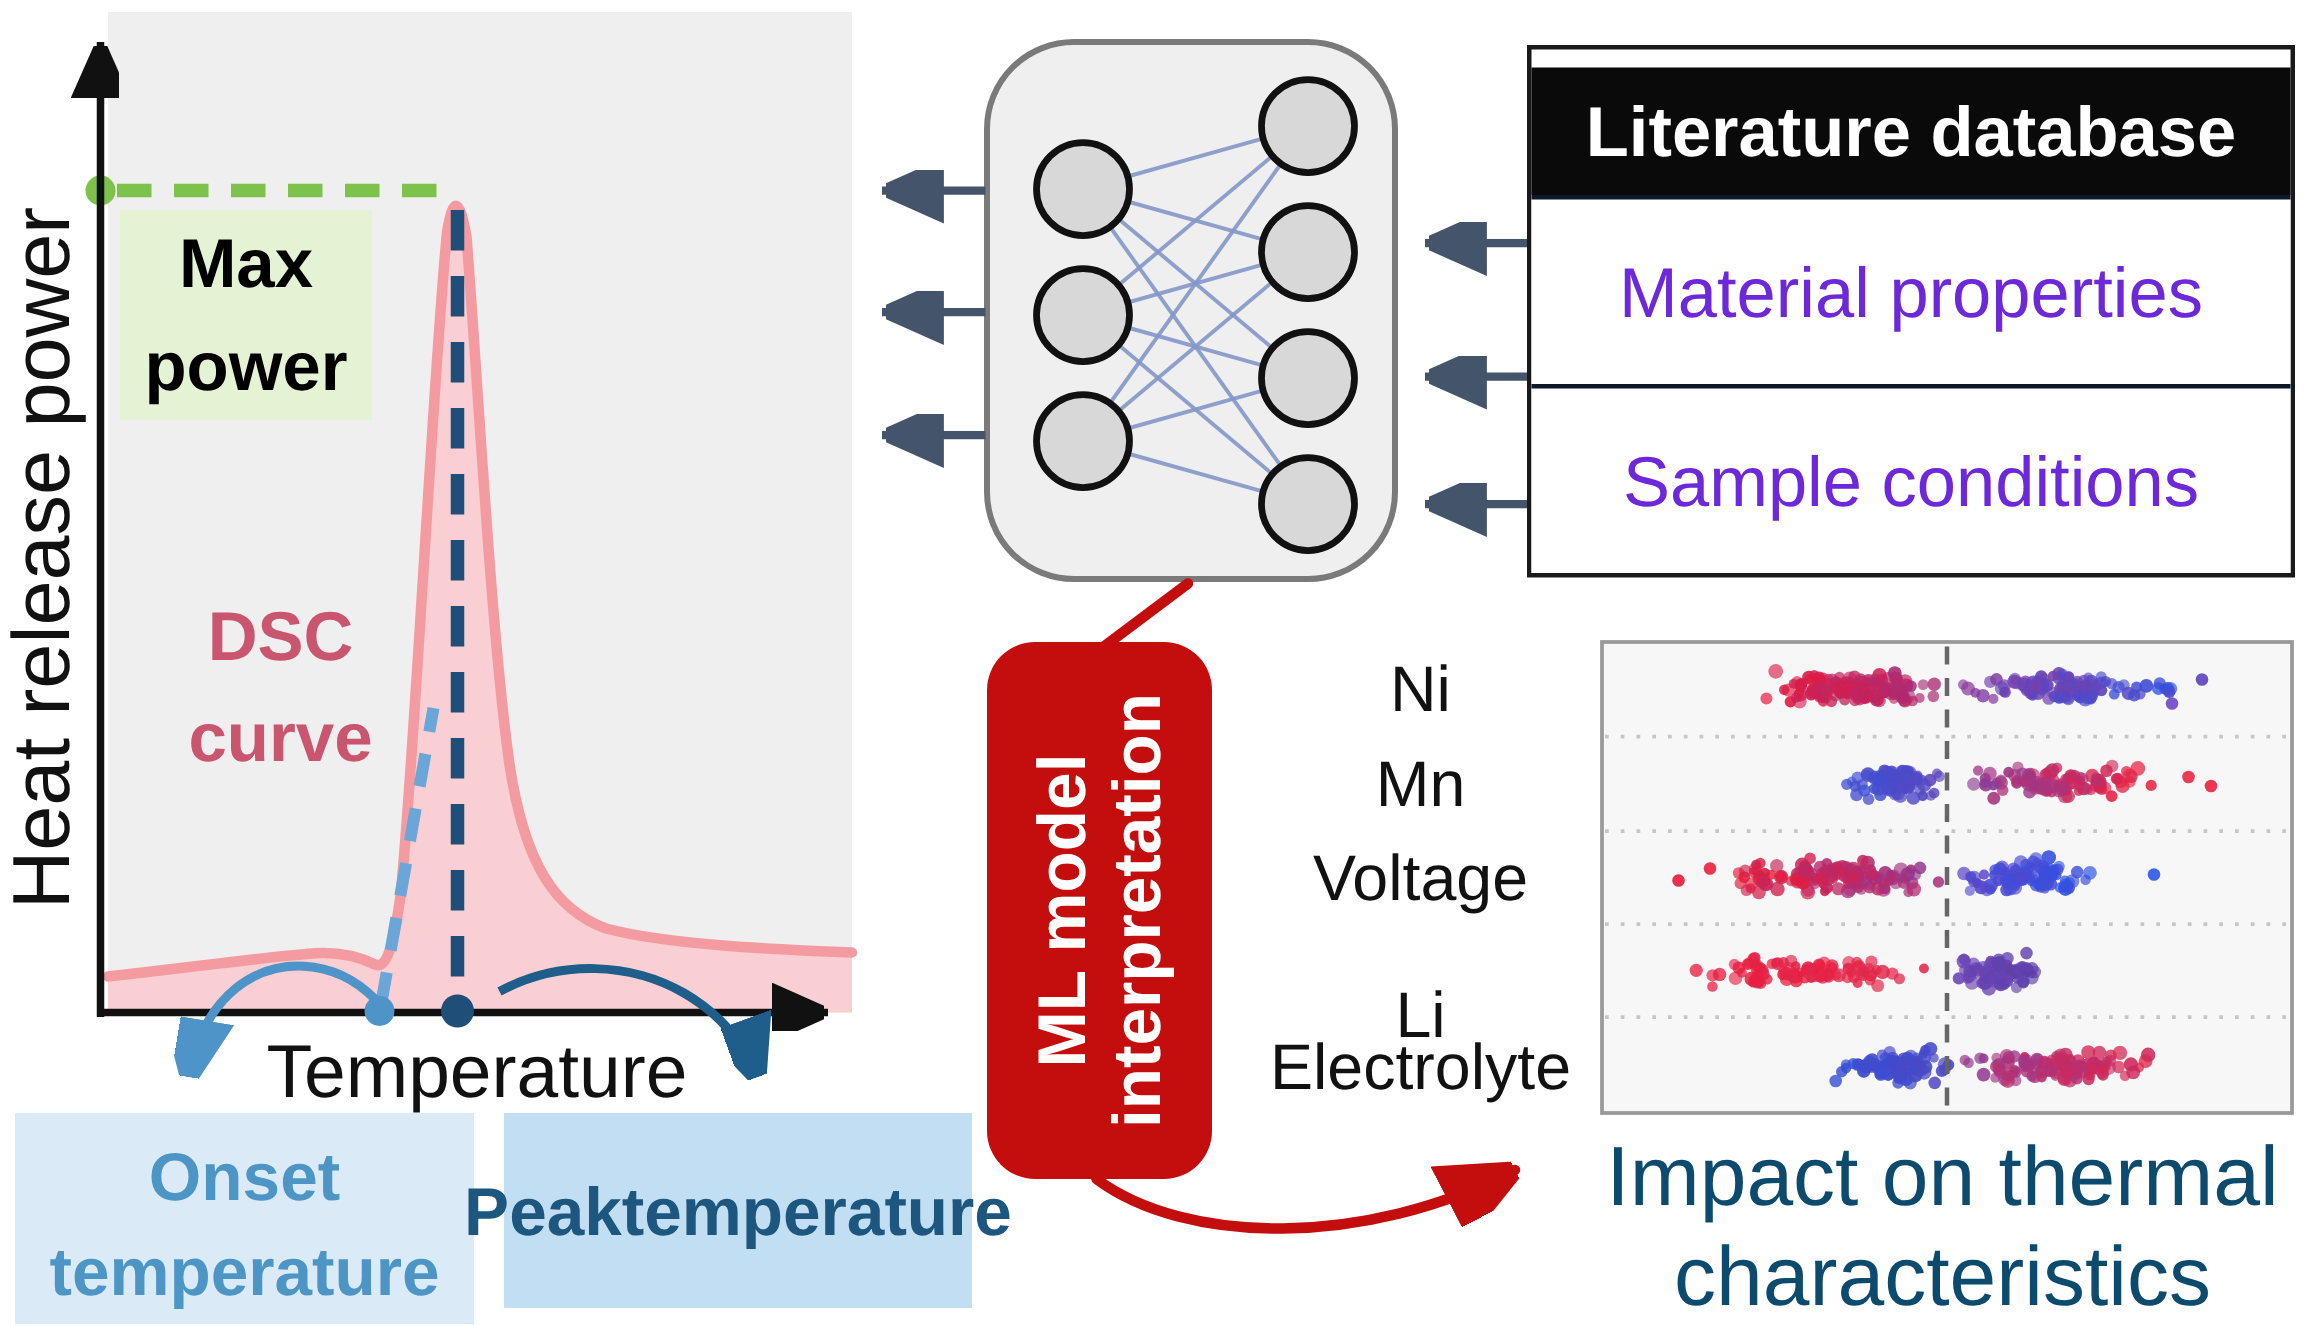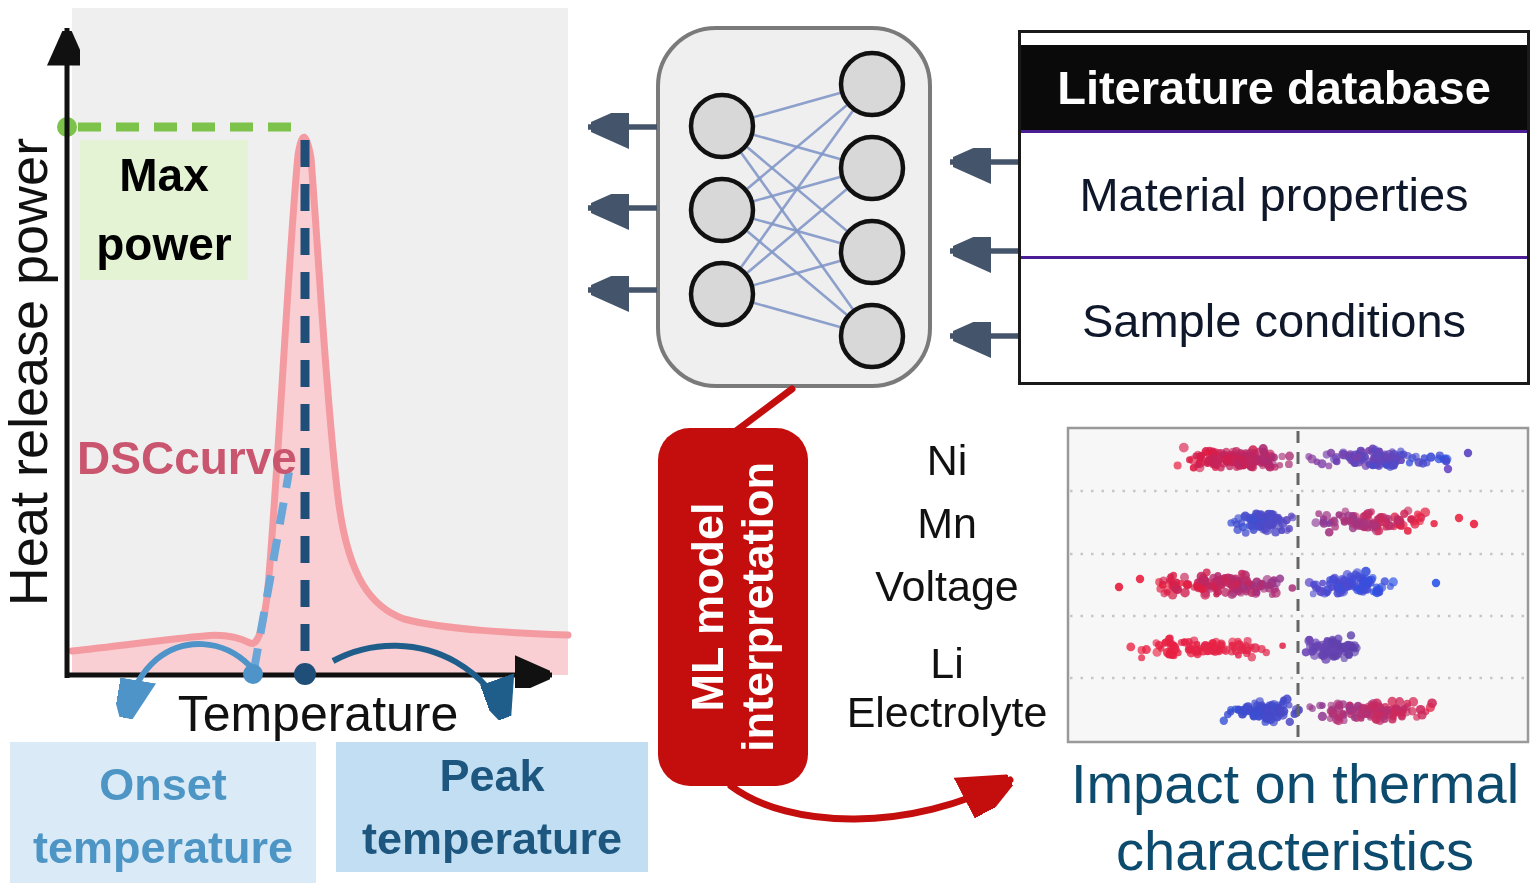--- a/index.html
+++ b/index.html
@@ -6,31 +6,31 @@
   #stage{position:relative;width:1536px;height:883px;background:#ffffff;overflow:hidden;
          font-family:"Liberation Sans","DejaVu Sans",sans-serif;}
   #diagram-svg{position:absolute;left:0;top:0;}
   .lbl{position:absolute;display:flex;align-items:center;justify-content:center;
        text-align:center;white-space:pre;}
   .rot{transform:translate(-50%,-50%) rotate(-90deg);transform-origin:center;}
   .yaxis-label{left:28px;top:372px;width:560px;height:60px;font-size:54px;color:#111;}
   .maxpower-box{left:80px;top:140px;width:168px;height:140px;background:#e5f3d5;
                 color:#000000;font-weight:bold;font-size:46px;line-height:1.5;flex-direction:column;}
   .dsc-label{left:112px;top:398px;width:150px;height:120px;color:#c9556e;font-weight:bold;
-             font-size:46px;line-height:1.45;flex-direction:row;}
+             font-size:46px;line-height:1.45;flex-direction:column;}
   .temp-label{left:168px;top:686px;width:300px;height:56px;font-size:50px;color:#111;}
   .onset-box{left:10px;top:742px;width:306px;height:148px;background:#daebf7;color:#4d95c5;
              font-weight:bold;font-size:45px;line-height:1.4;flex-direction:column;}
   .peak-box{left:336px;top:742px;width:312px;height:130px;background:#c2def2;color:#1d567e;
-            font-weight:bold;font-size:45px;line-height:1.4;flex-direction:column;}
+            font-weight:bold;font-size:45px;line-height:1.4;flex-direction:row;}
   .db-table{position:absolute;left:1018px;top:30px;width:512px;height:355px;
             border:3px solid #1a1a1a;box-sizing:border-box;display:flex;flex-direction:column;}
   .db-header{flex:0 0 85px;background:#0a0a0a;color:#fff;font-weight:bold;font-size:47px;
              display:flex;align-items:center;justify-content:center;margin-top:12px;}
-  .db-row{flex:1;background:#fff;color:#0f172a;font-size:47px;border-top:3px solid #4c1d95;
+  .db-row{flex:1;background:#fff;color:#6d28d9;font-size:47px;border-top:3px solid #0f172a;
           display:flex;align-items:center;justify-content:center;}
   .ml-box{position:absolute;left:658px;top:428px;width:150px;height:358px;background:#c40d0d;
           border-radius:32px;}
   .ml-text{left:733px;top:607px;width:380px;height:120px;color:#fff;font-weight:bold;
            font-size:45px;line-height:1.12;flex-direction:column;position:absolute;}
   .swarm-label{position:absolute;text-align:center;color:#111;font-size:43px;height:52px;
                line-height:52px;width:230px;left:832px;}
   .caption{left:1075px;top:758px;width:440px;height:118px;font-size:56px;color:#0c4a6e;
            line-height:1.2;flex-direction:column;}
 </style>
@@ -1192,21 +1192,21 @@
 
   <div class="ml-box"></div>
   <div class="lbl rot ml-text">
     <span>ML model</span>
     <span>interpretation</span>
   </div>
 
   <div class="swarm-label" style="top:434px;">Ni</div>
   <div class="swarm-label" style="top:497px;">Mn</div>
   <div class="swarm-label" style="top:560px;">Voltage</div>
-  <div class="swarm-label" style="top:637px;">Li</div>
+  <div class="swarm-label" style="top:651px;">Li</div>
   <div class="swarm-label" style="top:686px;">Electrolyte</div>
 
   <div class="lbl caption">
     <span>Impact on thermal</span>
     <span>characteristics</span>
   </div>
 
 </div>
 
 </body></html>

